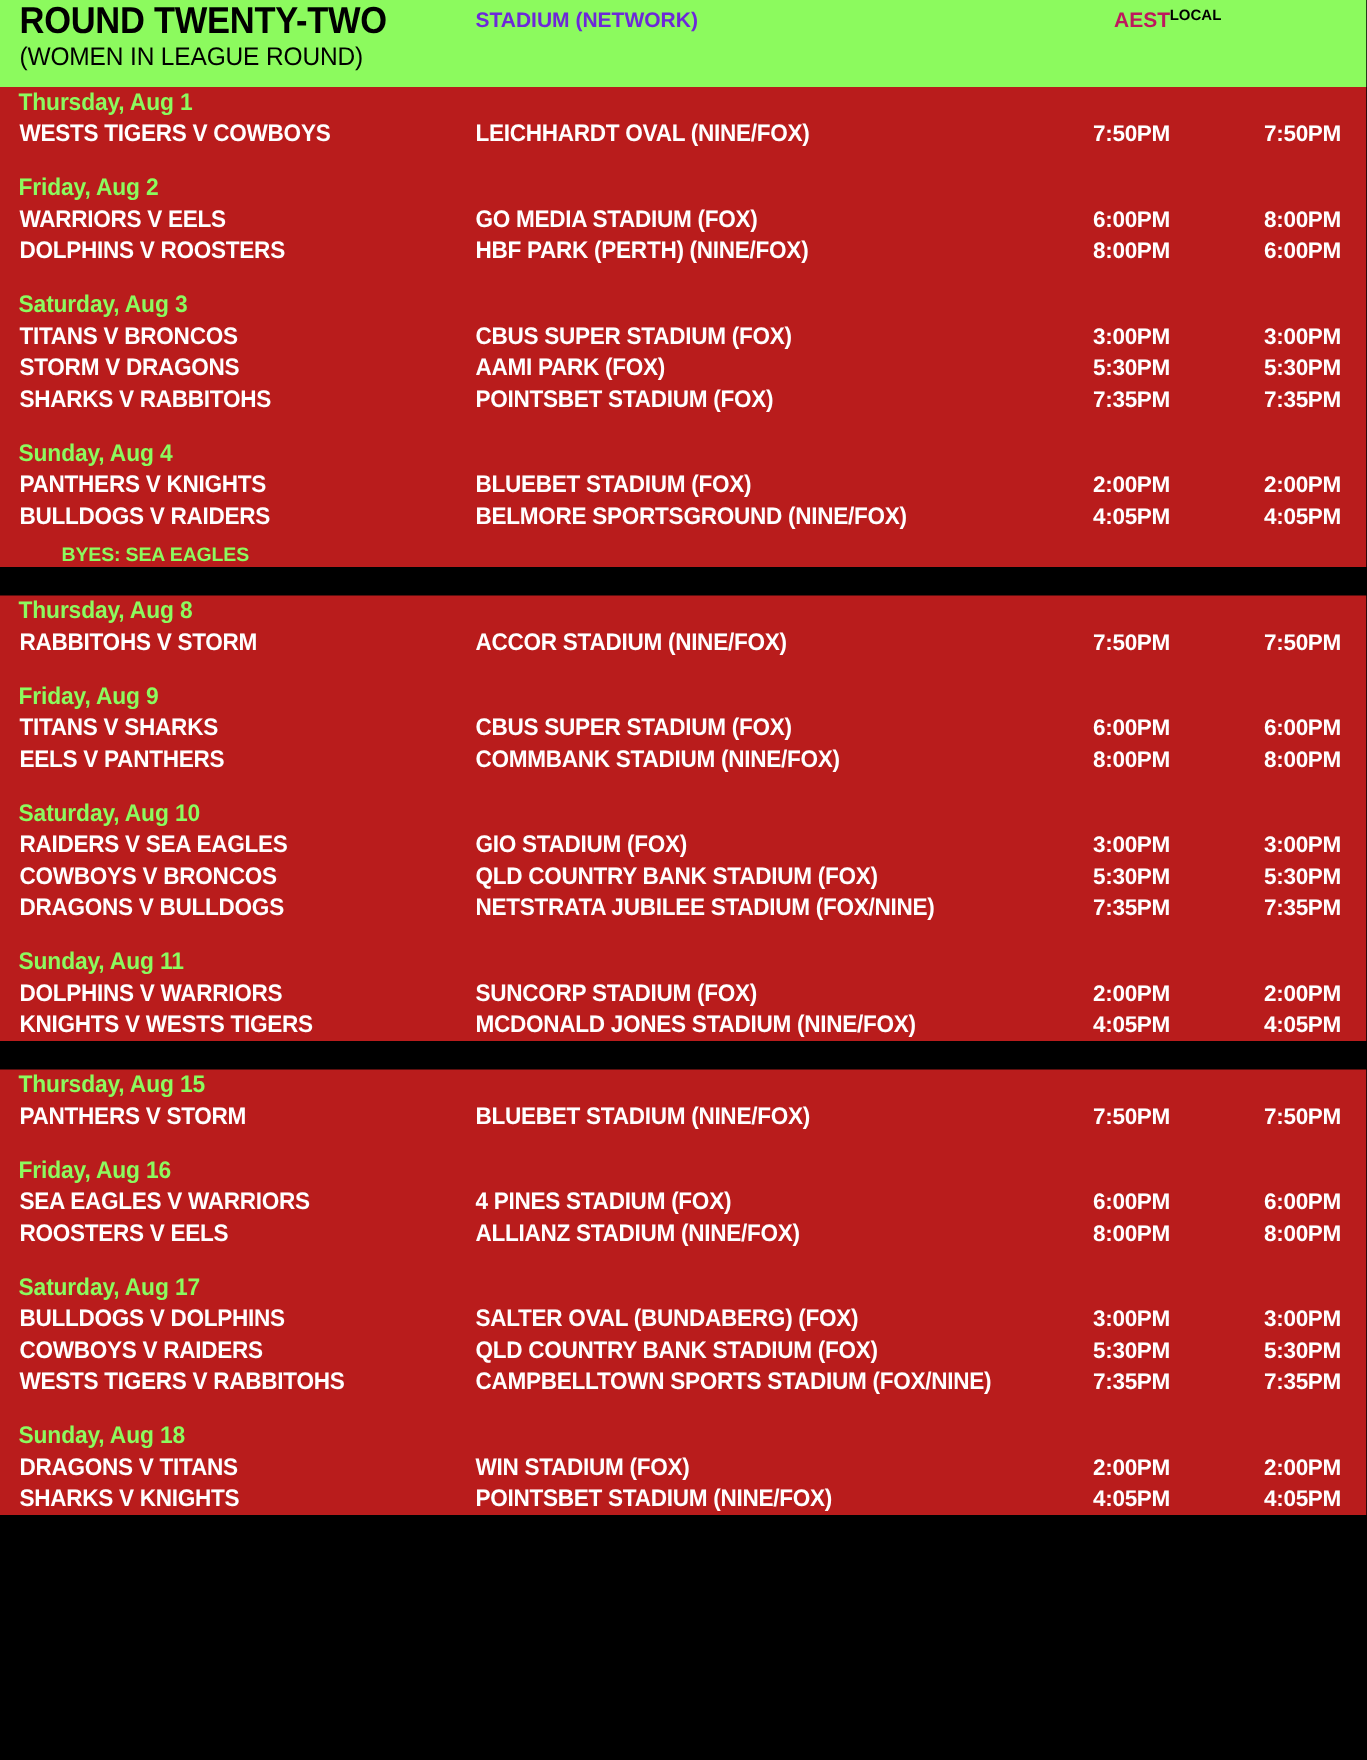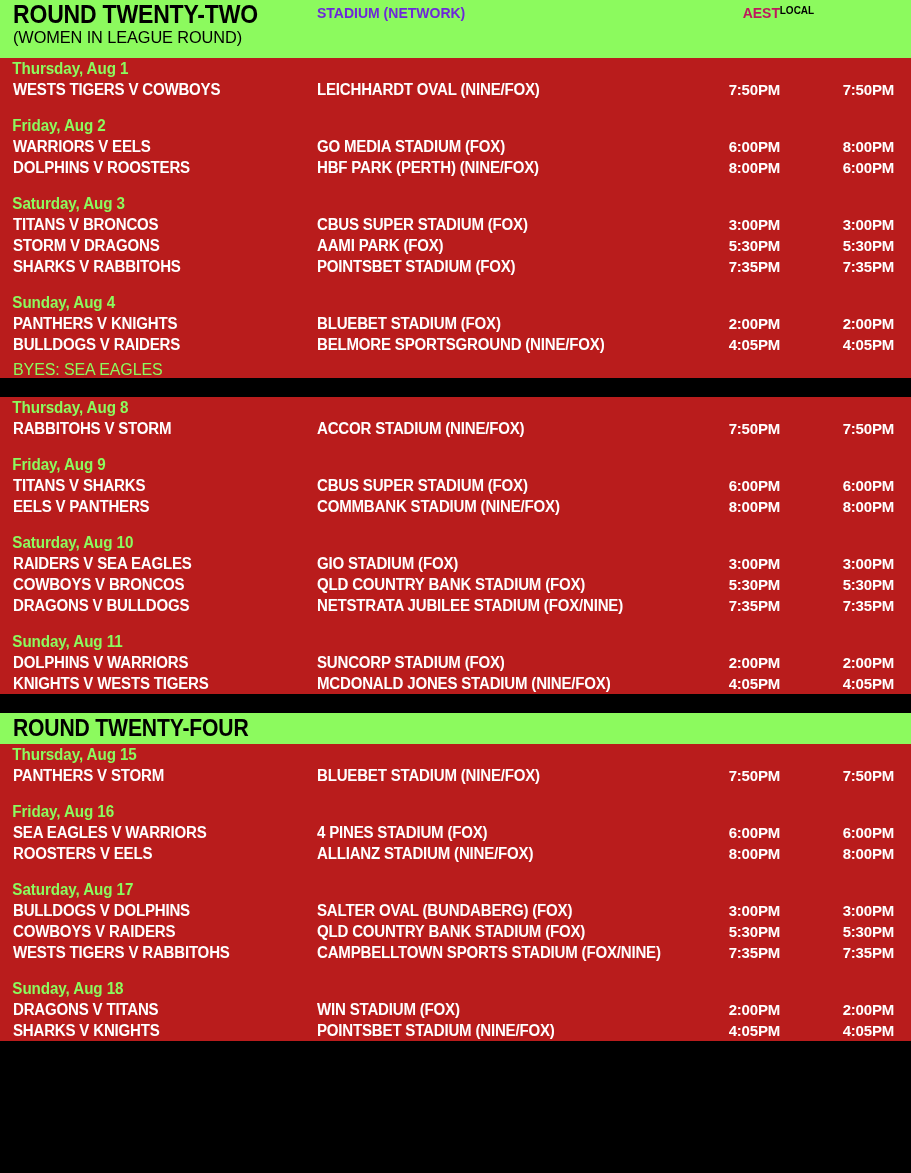--- a/index.html
+++ b/index.html
@@ -187,25 +187,26 @@
     letter-spacing: -0.2px;
     white-space: nowrap;
   }
 
   .day-gap { height: 15px; }
 
   .byes-row {
     padding-left: 13px;
     padding-top: 6px;
     color: #8CFA5E;
-    font-size: 16px;
-    font-weight: 400;
+    font-size: 13px;
+    font-weight: 700;
     line-height: 17px;
     letter-spacing: -0.1px;
     white-space: nowrap;
+    margin-left: 28px;
   }
 
   .round-spacer { height: 0px; background: #000000; }
 </style>
 </head>
 <body>
 
 <div class="sheet">
 
   <div class="top-header">
@@ -343,23 +344,20 @@
           </div>
           <div class="match-row">
             <span class="teams">KNIGHTS V WESTS TIGERS</span>
             <span class="venue">MCDONALD JONES STADIUM (NINE/FOX)</span>
             <span class="t-aest">4:05PM</span>
             <span class="t-local">4:05PM</span>
           </div>
         </div>
       </div>
       <div class="round-spacer" style="height: 19px;"></div>
-      <div class="round-band">
-        <div class="round-title">ROUND TWENTY-FOUR</div>
-      </div>
       <div class="round-body">
         <div class="day-group">
           <div class="day-label">Thursday, Aug 15</div>
           <div class="match-row">
             <span class="teams">PANTHERS V STORM</span>
             <span class="venue">BLUEBET STADIUM (NINE/FOX)</span>
             <span class="t-aest">7:50PM</span>
             <span class="t-local">7:50PM</span>
           </div>
         </div>

